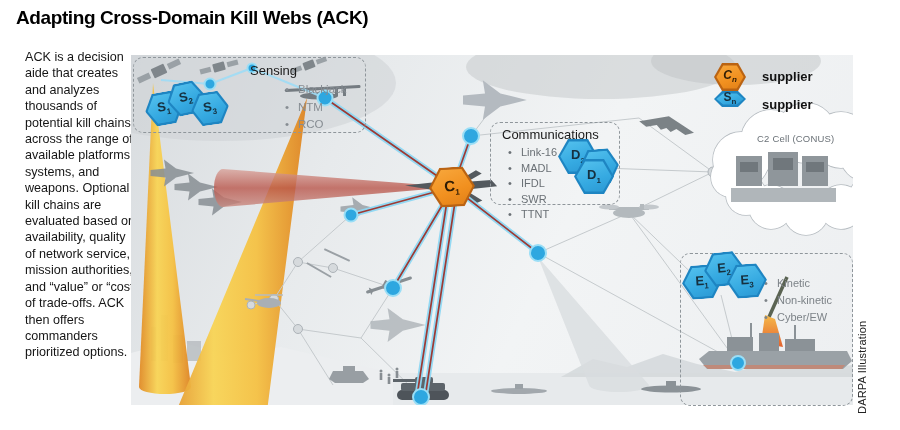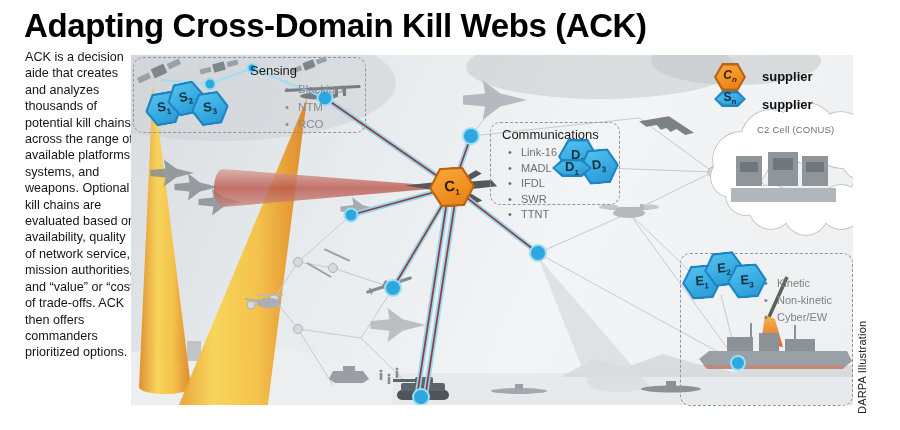--- a/index.html
+++ b/index.html
@@ -1,20 +1,20 @@
 <!DOCTYPE html>
 <html><head>
 <meta charset="utf-8">
 <style>
   html,body{margin:0;padding:0;background:#fff;}
   body{width:900px;height:430px;position:relative;overflow:hidden;
        font-family:"Liberation Sans","DejaVu Sans",sans-serif;color:#111;}
   .abs{position:absolute;}
 
-  #page-title{left:24px;top:7px;font-size:33px;font-weight:800;letter-spacing:-0.4px;color:#000;white-space:nowrap;}
+  #page-title{left:16px;top:7px;font-size:19px;font-weight:800;letter-spacing:-0.4px;color:#000;white-space:nowrap;}
   #intro{left:25px;top:49px;width:113px;font-size:12.6px;line-height:16.4px;color:#151515;}
 
   #photo{left:131px;top:55px;width:722px;height:350px;
          background:linear-gradient(115deg,#d8dcdf 0%,#e7eaec 28%,#f2f4f5 58%,#edeff1 100%);
          overflow:hidden;}
   #photo svg{position:absolute;left:0;top:0;}
 
   .dashedbox{border:1.6px dashed #8f969b;border-radius:10px;background:transparent;z-index:5;}
   .boxtitle{position:absolute;font-size:13px;font-weight:400;color:#1a1a1a;white-space:nowrap;}
   ul.blist{position:absolute;margin:0;padding:0;list-style:none;}
@@ -327,21 +327,21 @@
   </div>
 
 <div class="abs hex blue" style="left:558px;top:139px;width:40px;height:35px;">
     <span class="fill"></span>
     <span class="hl"><span>D</span><sub>2</sub></span>
   </div>
 <div class="abs hex blue" style="left:579px;top:149px;width:40px;height:35px;transform:rotate(-5deg);">
     <span class="fill"></span>
     <span class="hl"><span>D</span><sub>3</sub></span>
   </div>
-<div class="abs hex blue" style="left:552px;top:159px;width:40px;height:18px;">
+<div class="abs hex blue" style="left:574px;top:159px;width:40px;height:35px;">
     <span class="fill"></span>
     <span class="hl"><span>D</span><sub>1</sub></span>
   </div>
 
 <div class="abs hex blue" style="left:682px;top:265px;width:40px;height:34px;transform:rotate(-4deg);">
     <span class="fill"></span>
     <span class="hl"><span>E</span><sub>1</sub></span>
   </div>
 <div class="abs hex blue" style="left:704px;top:252px;width:40px;height:34px;transform:rotate(-6deg);">
     <span class="fill"></span>
@@ -361,14 +361,14 @@
     <span class="fill"></span>
     <span class="hl" style="font-size:12px;"><span>C</span><sub>n</sub></span>
   </div>
 <div class="abs" id="legend-consumer-label" style="left:762px;top:69px;">supplier</div>
 <div class="abs hex blue" style="left:714px;top:91px;width:32px;height:16px;">
     <span class="fill"></span>
     <span class="hl" style="font-size:12px;"><span>S</span><sub>n</sub></span>
   </div>
 <div class="abs" id="legend-supplier-label" style="left:762px;top:97px;">supplier</div>
 
-<div class="abs" id="cloud-label" style="left:757px;top:124px;">C2 Cell (CONUS)</div>
+<div class="abs" id="cloud-label" style="left:757px;top:133px;">C2 Cell (CONUS)</div>
 <div class="abs" id="credit">DARPA Illustration</div>
 
 </body></html>

